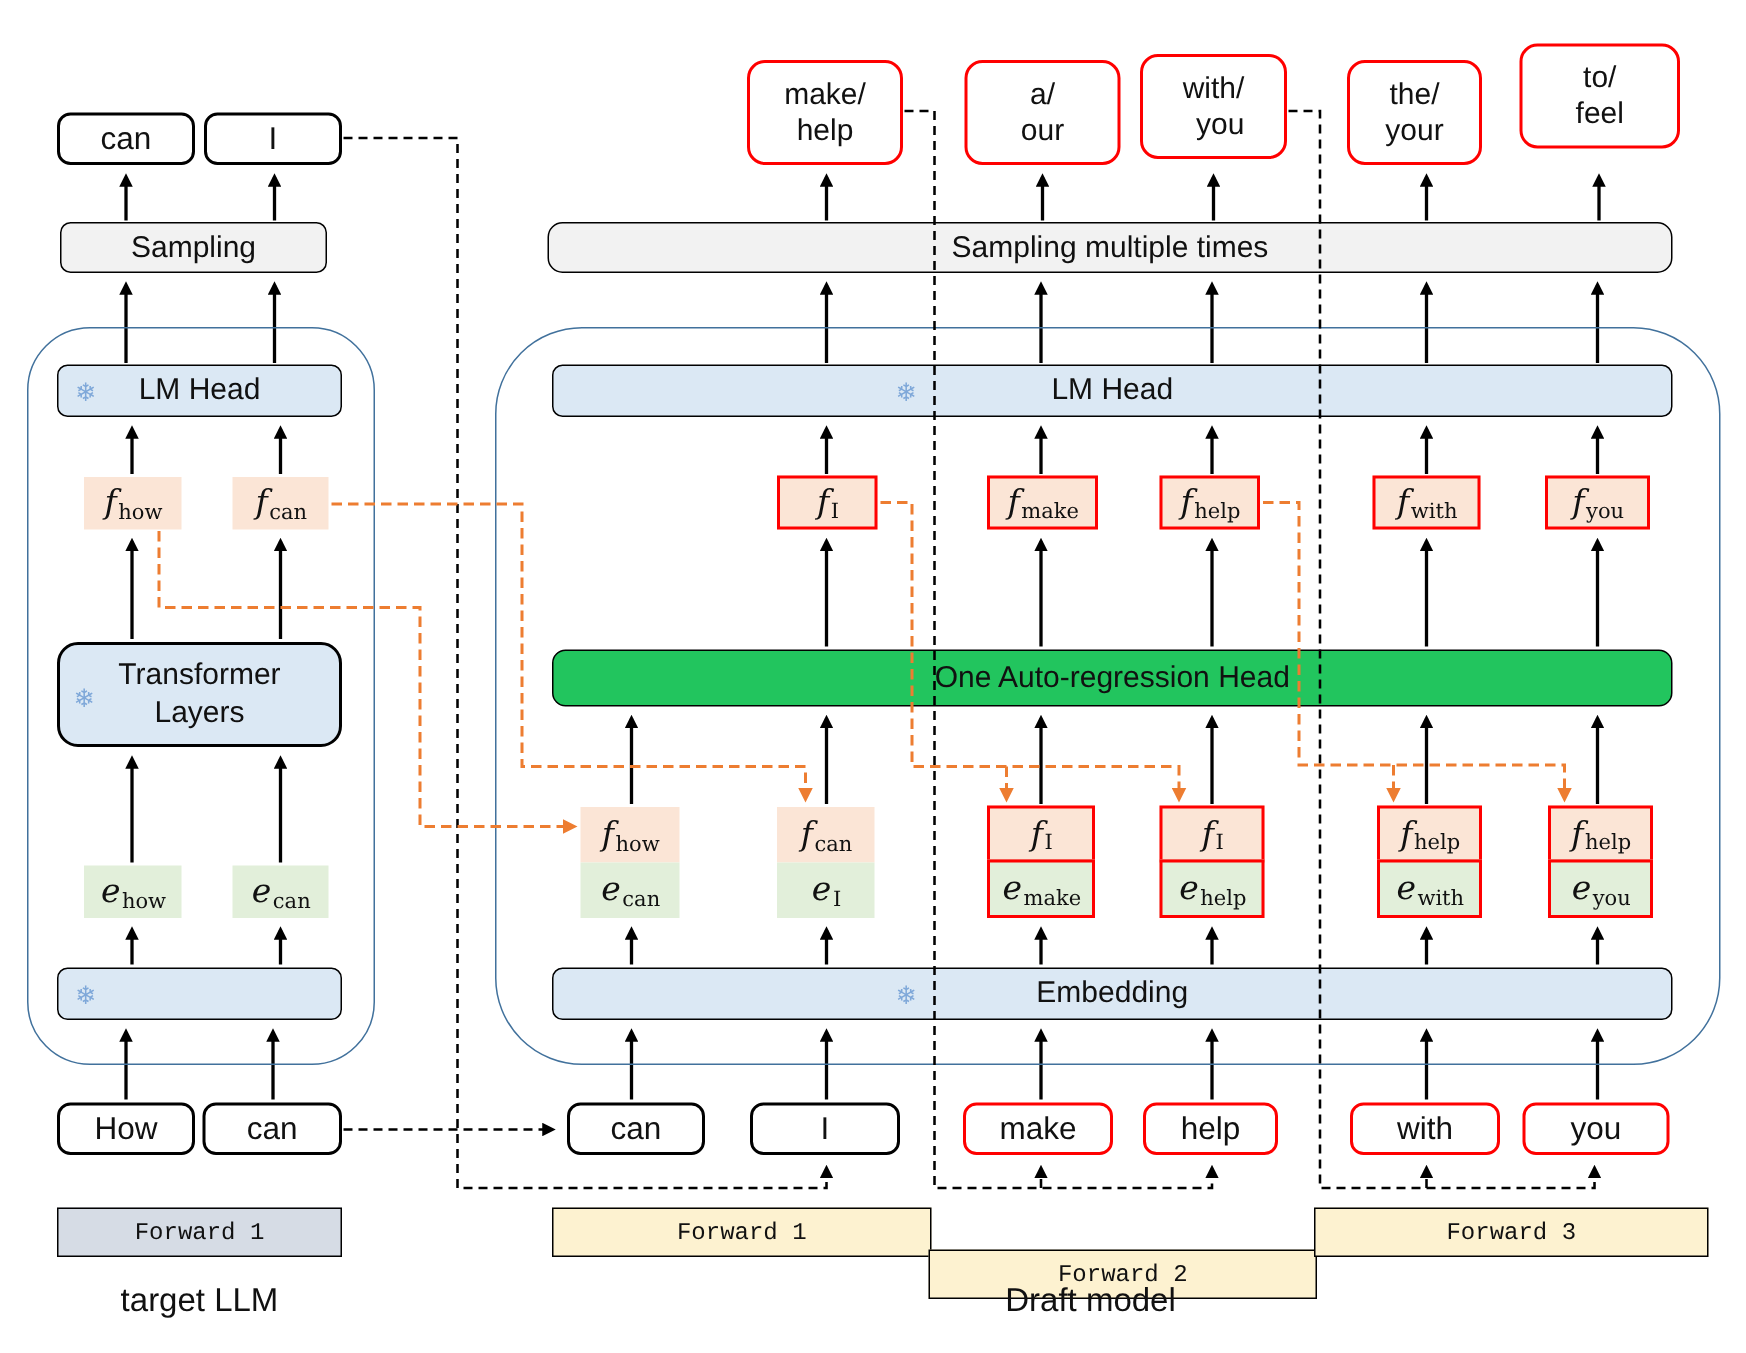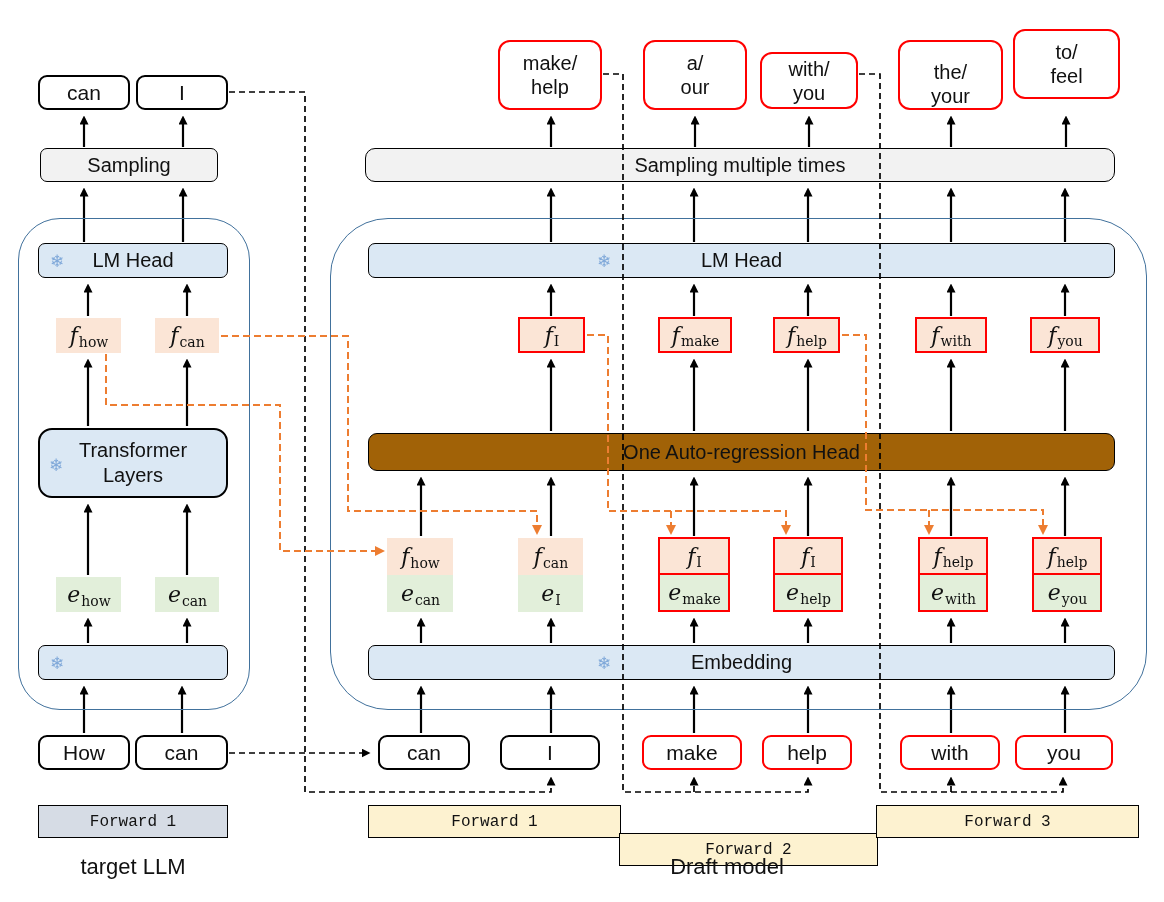--- a/index.html
+++ b/index.html
@@ -8,21 +8,21 @@
   .abs{position:absolute;box-sizing:border-box;}
   .flexc{display:flex;align-items:center;justify-content:center;text-align:center;}
   
   .tok{border:2.1px solid #000;border-radius:9px;background:#fff;font-size:21px;}
   .tok.red{border-color:#ff0000;}
   .out2{border:2.2px solid #ff0000;border-radius:12px;background:#fff;font-size:20px;line-height:1.2;}
   
   .bar{border:1.7px solid #000;border-radius:7px;font-size:20px;}
   .bar.gray{background:#f2f2f2;}
   .bar.blue{background:#dbe8f4;}
-  .bar.yellow{background:#a16207;font-size:20px;}
+  .bar.yellow{background:#22c55e;font-size:20px;}
   
   .chip{font-size:21px;}
   .chip.peach{background:#fbe5d6;}
   .chip.green{background:#e2efda;}
   .chip.redb{border:2.1px solid #ff0000;}
   .math{font-family:"DejaVu Serif",serif;font-style:italic;font-size:22px;}
   .msub{font-family:"DejaVu Serif",serif;font-style:normal;font-size:14px;
         position:relative;top:6px;left:1px;}
   
   .outline{border:1.7px solid #41719c;background:transparent;}
@@ -167,24 +167,24 @@
   <div class="abs layer-box flexc caption" style="left:43px;top:852px;width:180px;height:30px;">target LLM</div>
 
   <div class="abs layer-box outline" style="left:330px;top:218px;width:817px;height:492px;border-radius:58px;"></div>
 
   <div class="abs layer-box flexc out2" style="left:498px;top:40px;width:104px;height:70px;">
     <span><span>make/</span><br><span>help</span></span>
   </div>
   <div class="abs layer-box flexc out2" style="left:643px;top:40px;width:104px;height:70px;">
     <span><span>a/</span><br><span>our</span></span>
   </div>
-  <div class="abs layer-box flexc out2" style="left:760px;top:52px;width:98px;height:57px;">
+  <div class="abs layer-box flexc out2" style="left:760px;top:36px;width:98px;height:70px;text-align:right;">
     <span><span>with/</span><br><span>you</span></span>
   </div>
-  <div class="abs layer-box flexc out2" style="left:898px;top:40px;width:105px;height:70px;align-items:flex-end;">
+  <div class="abs layer-box flexc out2" style="left:898px;top:40px;width:90px;height:70px;">
     <span><span>the/</span><br><span>your</span></span>
   </div>
   <div class="abs layer-box flexc out2" style="left:1013px;top:29px;width:107px;height:70px;">
     <span><span>to/</span><br><span>feel</span></span>
   </div>
 
   <div class="abs layer-box flexc bar gray" style="left:365px;top:148px;width:750px;height:34px;border-radius:10px;">Sampling multiple times</div>
 
   <div class="abs layer-box flexc bar blue" style="left:368px;top:243px;width:747px;height:35px;">
     <span class="snow" style="left:228px;top:9px;">❄</span>

